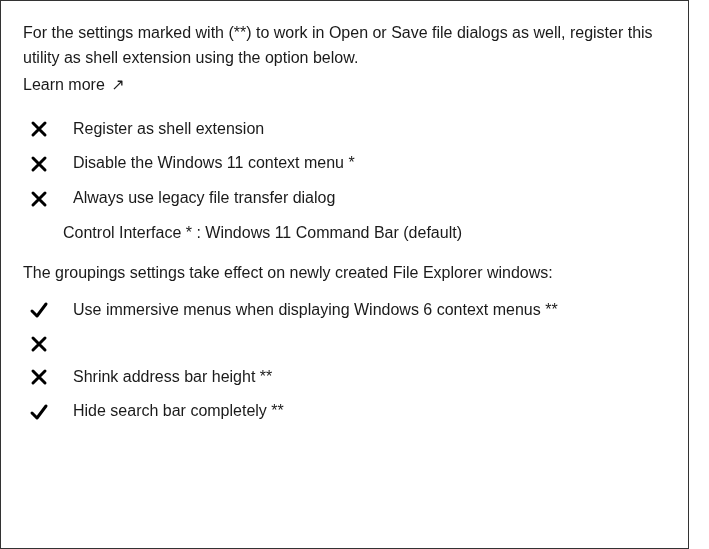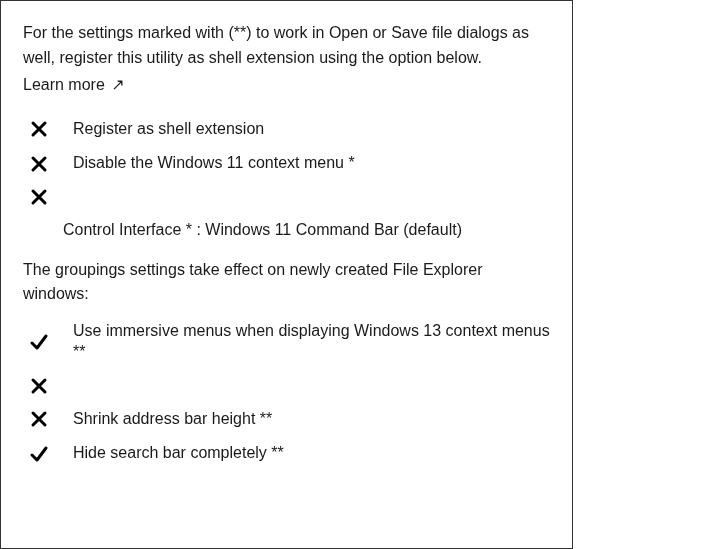--- a/index.html
+++ b/index.html
@@ -7,21 +7,21 @@
     margin: 0;
     padding: 0;
     background: #fff;
     font-family: "Segoe UI", -apple-system, sans-serif;
     font-size: 16px;
     color: #1a1a1a;
     width: 709px;
   }
   .panel {
     border: 1px solid #333;
-    width: 573px;
+    width: 689px;
     height: 549px;
     padding: 20px 22px 20px 22px;
   }
   .intro {
     line-height: 1.55;
     margin-bottom: 2px;
   }
   .learn-more {
     display: inline-block;
     margin-top: 2px;
@@ -88,37 +88,38 @@
     </span>
     <span class="label">Disable the Windows 11 context menu *</span>
   </div>
 
   <div class="option-row">
     <span class="icon-cell">
       <svg width="18" height="18" viewBox="0 0 18 18">
           <path d="M3 3 L15 15 M15 3 L3 15" stroke="#000" stroke-width="3" stroke-linecap="round" fill="none"></path>
         </svg>
     </span>
+    <span class="label">Always use legacy file transfer dialog</span>
   </div>
 
 
   <div class="option-row indented">
     <span class="label">Control Interface * : Windows 11 Command Bar (default)</span>
   </div>
 
   <div class="section-text">The groupings settings take effect on newly created File Explorer windows:</div>
 
   
   <div class="option-row">
     <span class="icon-cell">
       <svg width="20" height="20" viewBox="0 0 20 20">
           <path d="M3 11 L8 16 L17 4" stroke="#000" stroke-width="3" stroke-linecap="round" stroke-linejoin="round" fill="none"></path>
         </svg>
     </span>
-    <span class="label">Use immersive menus when displaying Windows 13 context menus **</span>
+    <span class="label">Use immersive menus when displaying Windows 6 context menus **</span>
   </div>
 
 
   <div class="option-row">
     <span class="icon-cell">
       <svg width="18" height="18" viewBox="0 0 18 18">
           <path d="M3 3 L15 15 M15 3 L3 15" stroke="#000" stroke-width="3" stroke-linecap="round" fill="none"></path>
         </svg>
     </span>
   </div>

